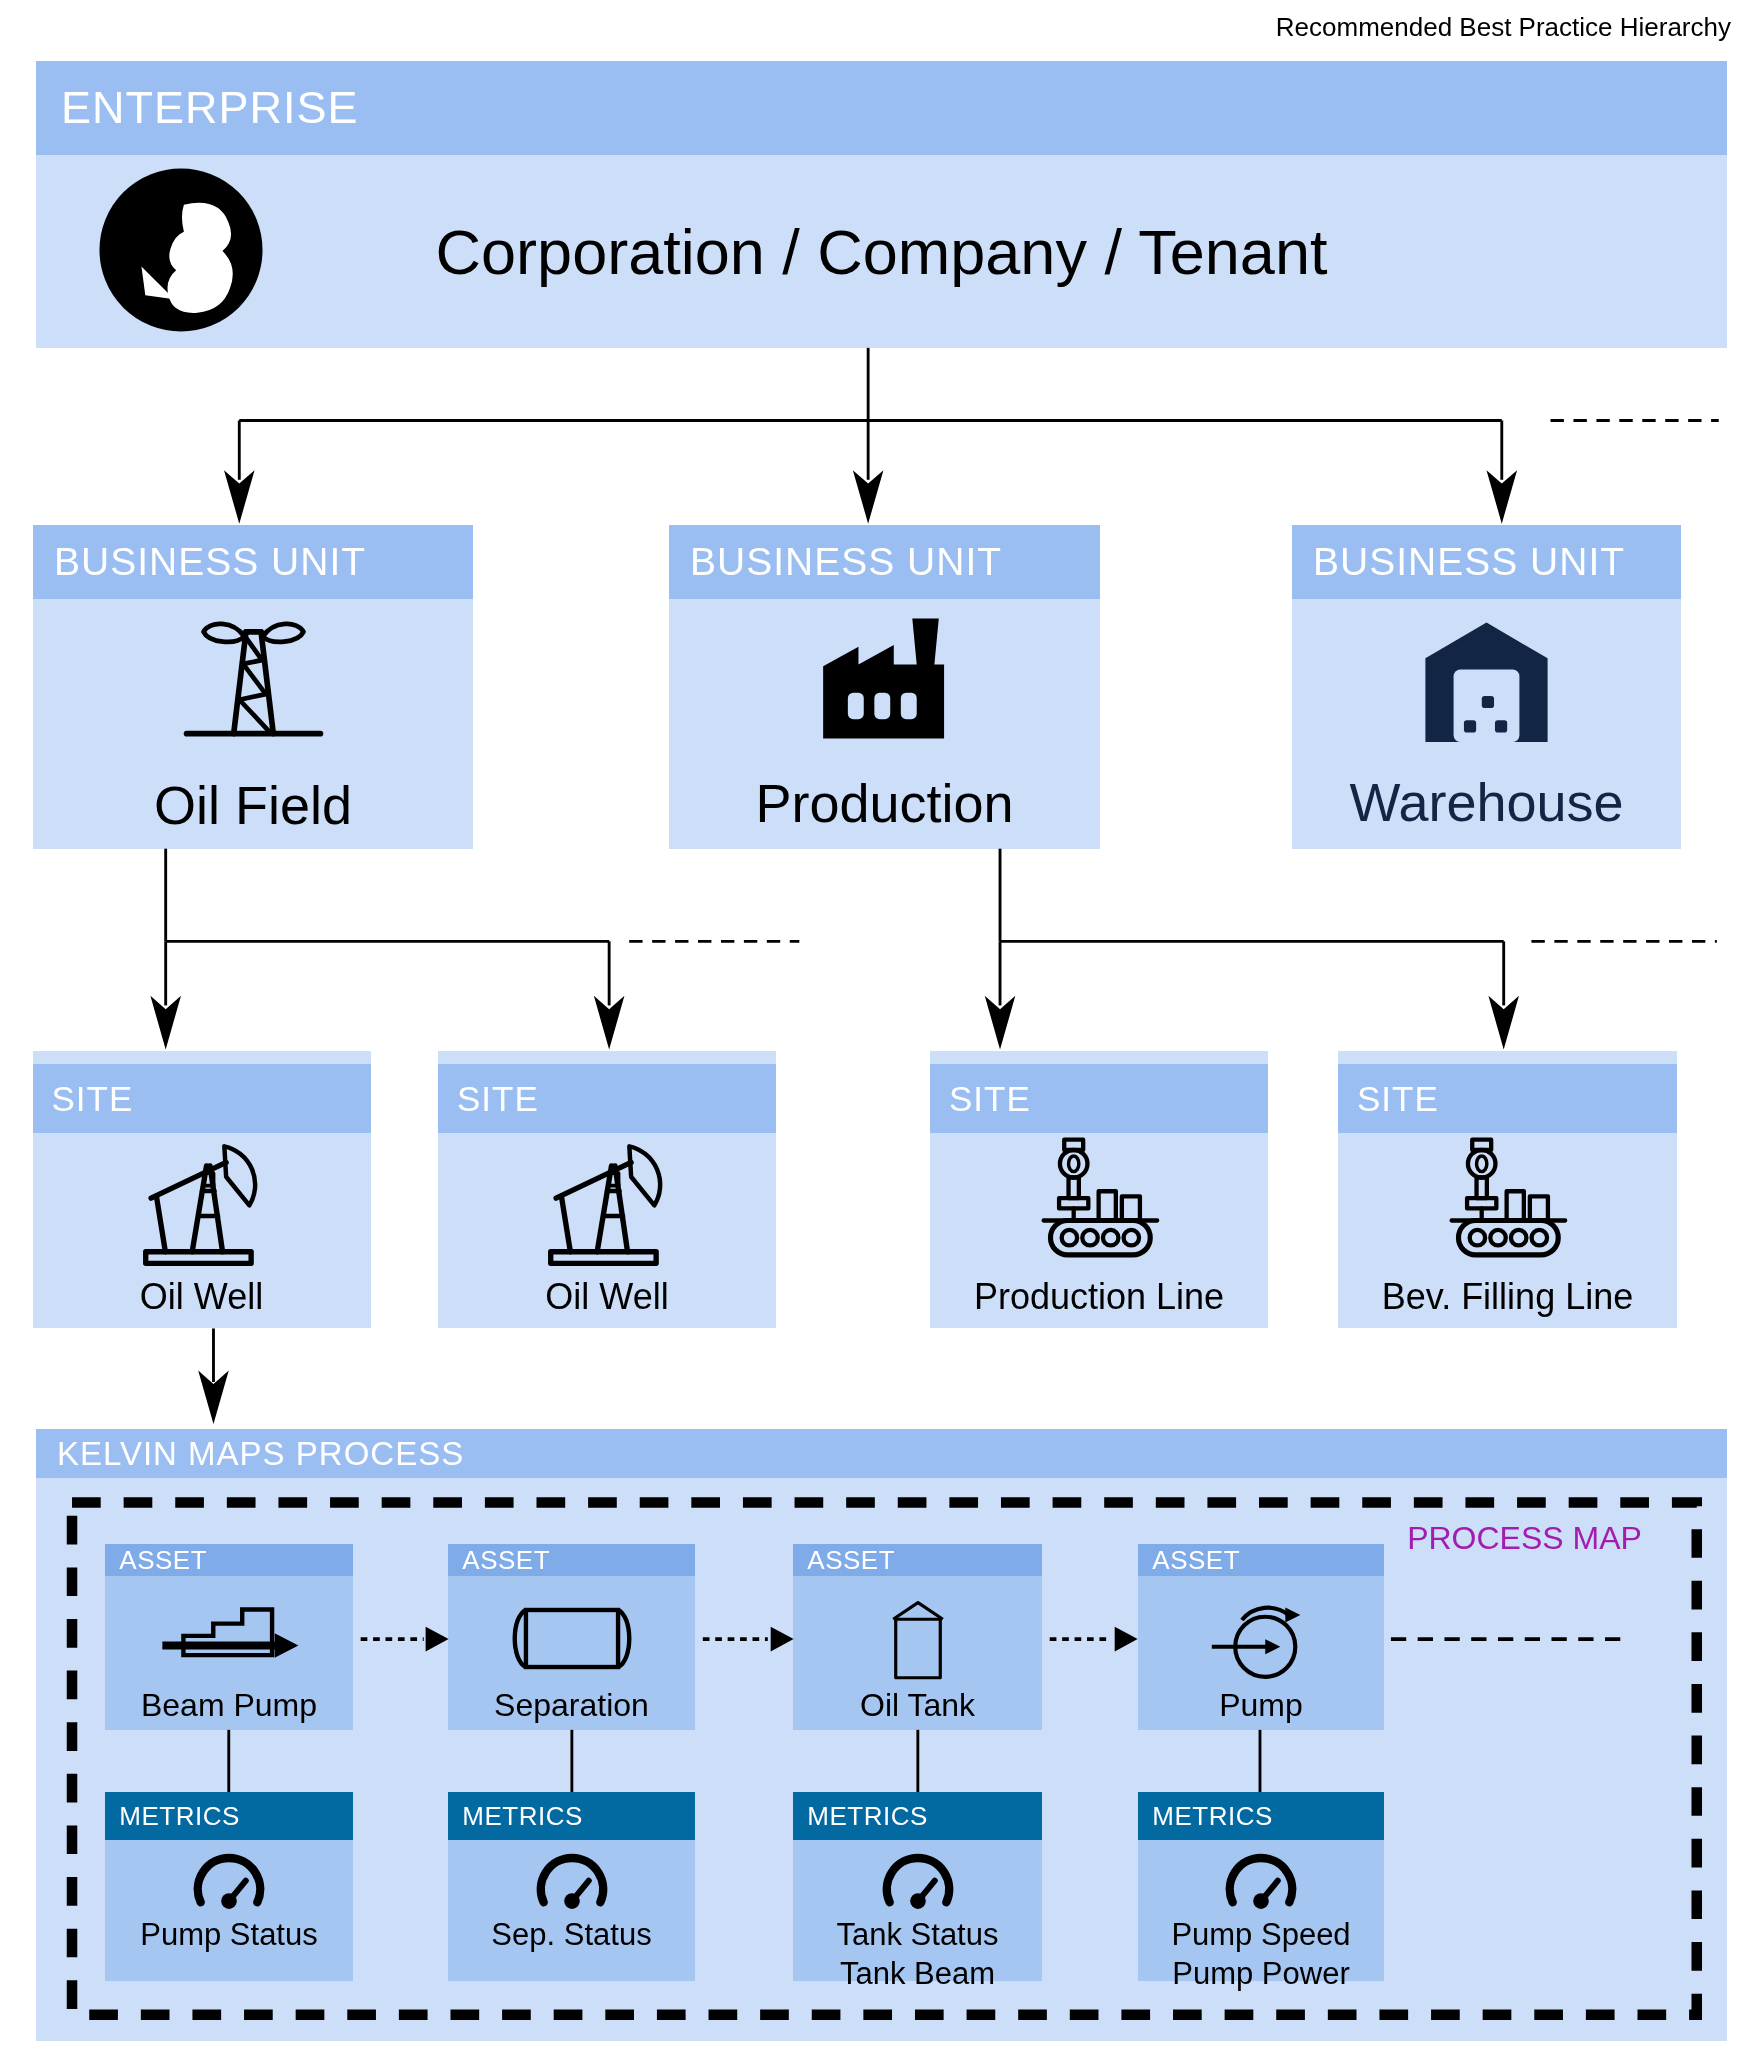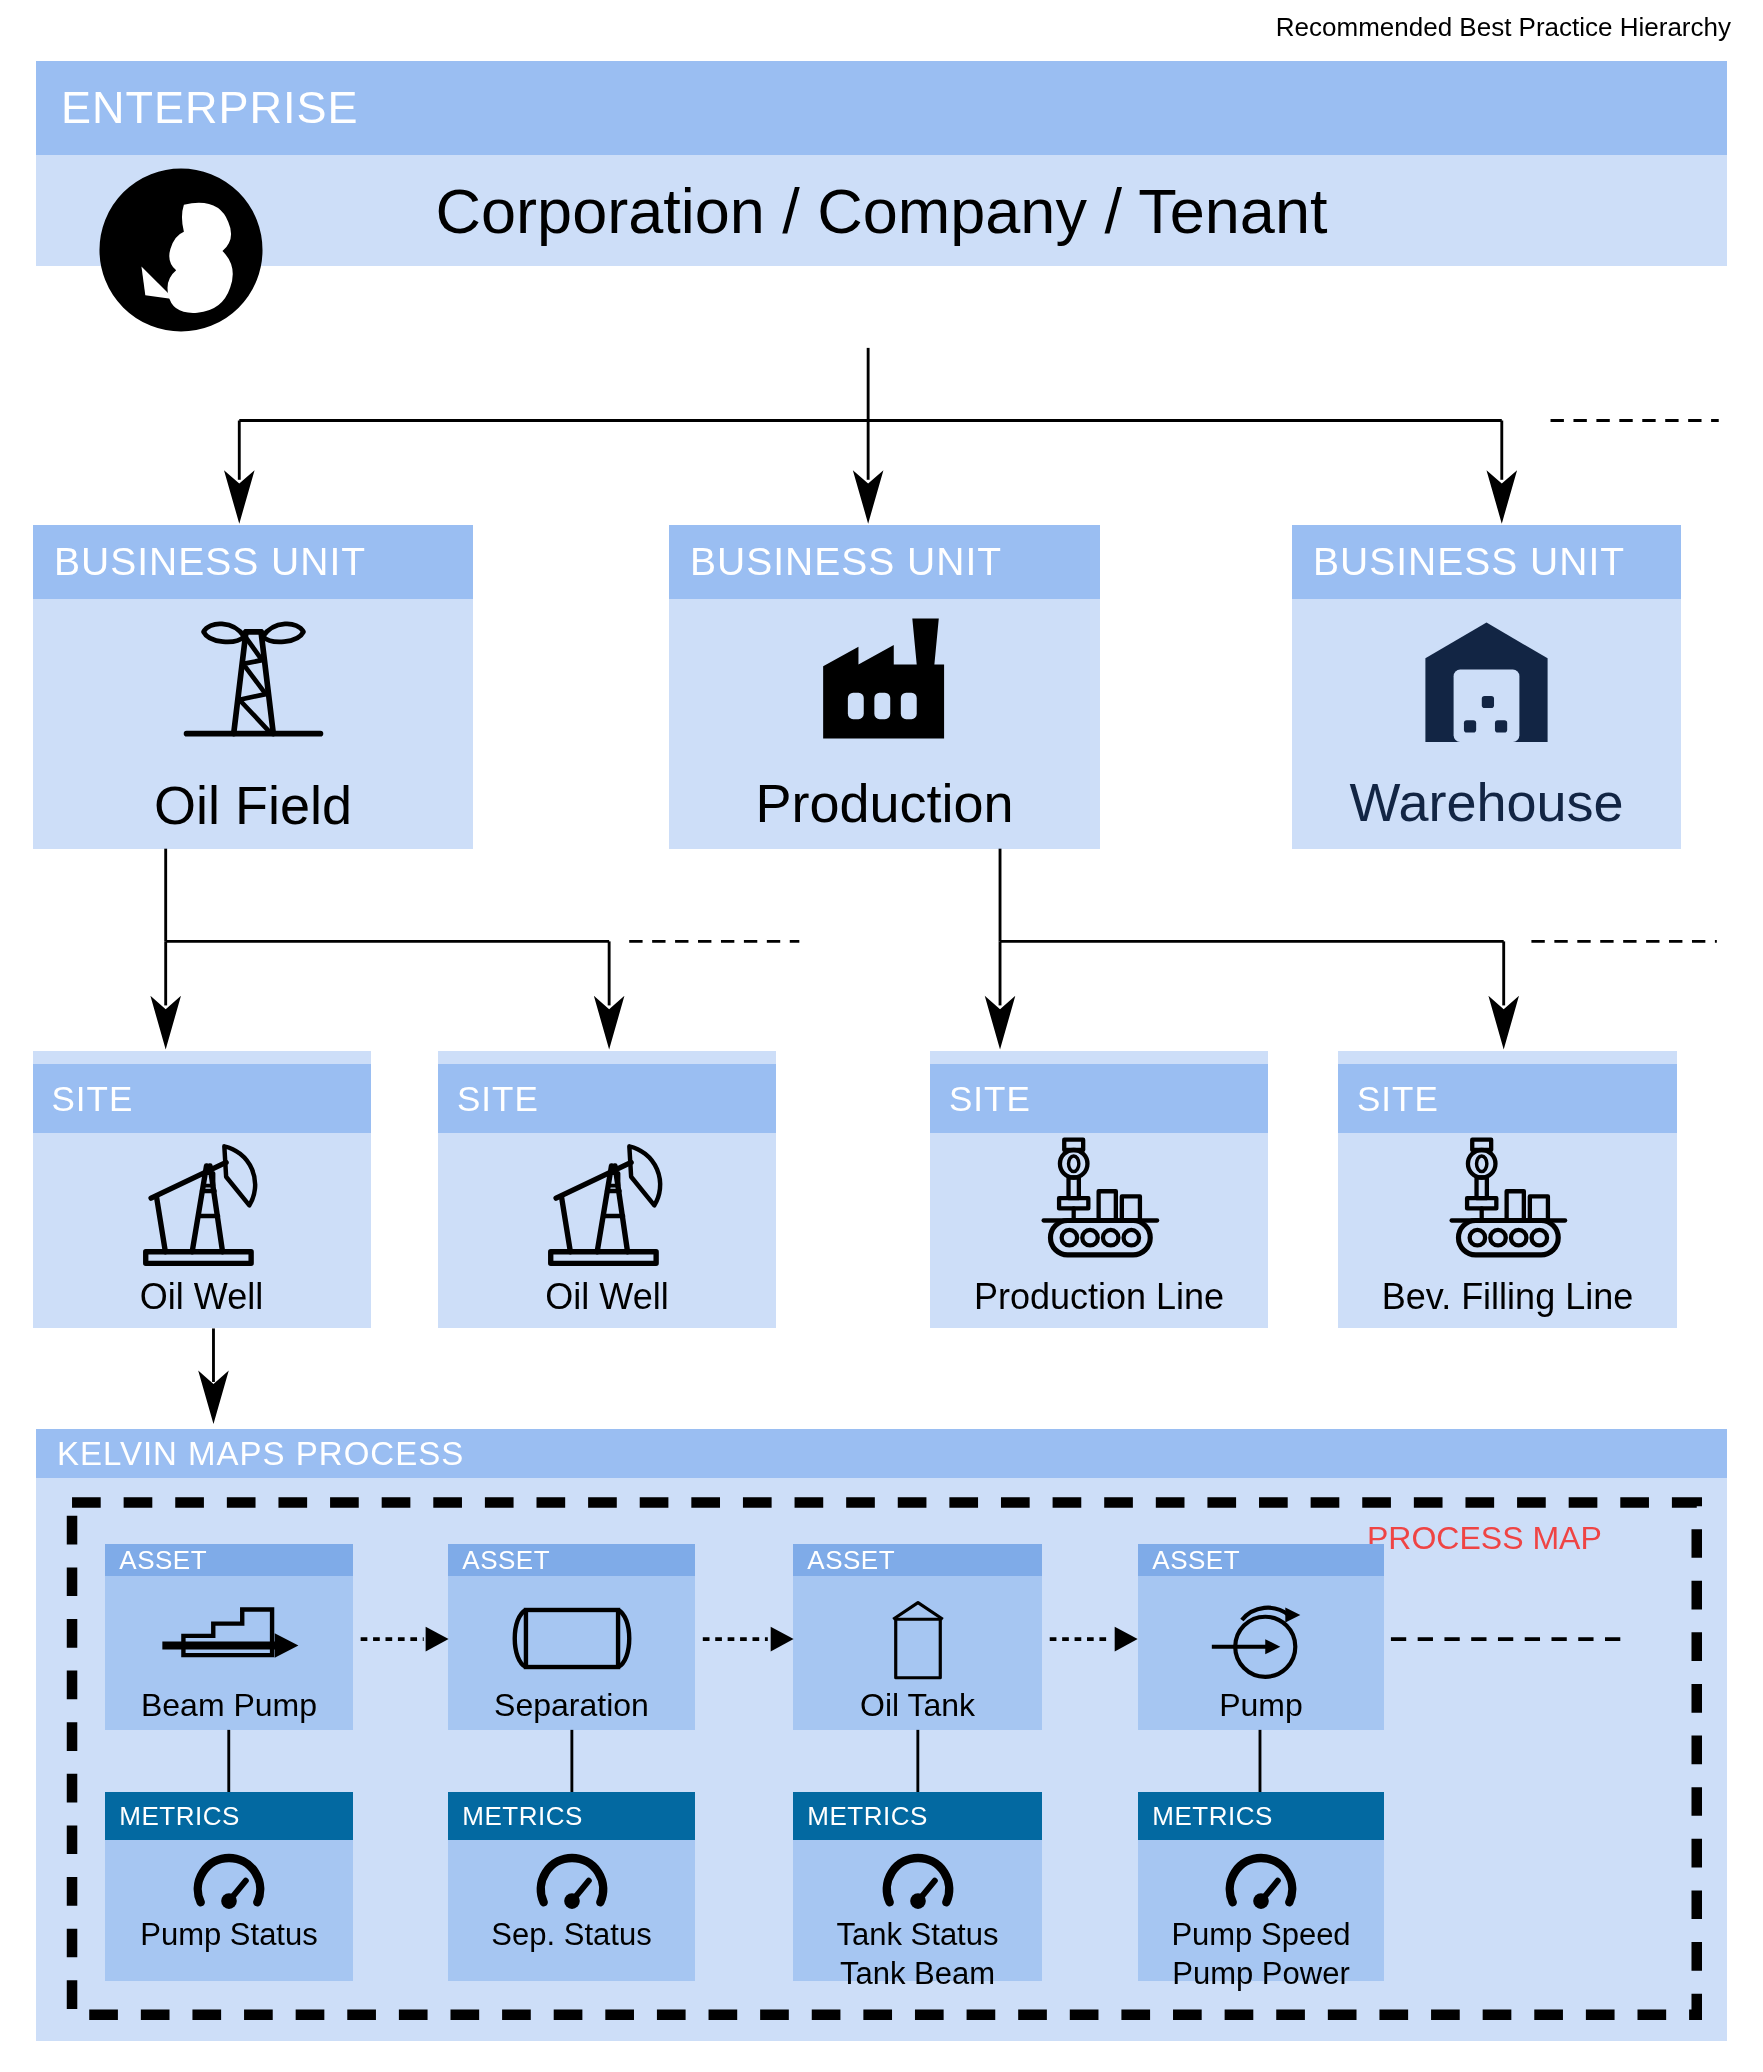--- a/index.html
+++ b/index.html
@@ -16,21 +16,21 @@
   .hdr{
     position:absolute;top:0;left:0;right:0;background:#9abef2;color:#fff;
     display:flex;align-items:center;box-sizing:border-box;letter-spacing:1px;
     font-weight:400;
   }
   .body-flex{
     position:absolute;left:0;right:0;display:flex;flex-direction:column;
     align-items:center;justify-content:center;
   }
   
-  #enterprise{left:36px;top:61px;width:1691px;height:205px;}
+  #enterprise{left:36px;top:61px;width:1691px;height:287px;}
   #enterprise .hdr{height:94px;font-size:45px;padding-left:25px;}
   #enterprise .ent-label{
     position:absolute;left:0;right:0;top:94px;bottom:0;display:flex;
     align-items:center;justify-content:center;font-size:63px;
   }
   #enterprise .globe{position:absolute;left:63px;top:107px;}
   
   .bu{top:525px;height:324px;}
   .bu .hdr{height:74px;font-size:39px;padding-left:21px;}
   .bu .body-flex{top:74px;bottom:0;gap:25px;}
@@ -45,22 +45,22 @@
   .site .body-flex{top:69px;bottom:0;gap:3.8px;}
   .site .label{font-size:36px;}
   #site1{left:32.5px;width:338px;}
   #site2{left:438px;width:338px;}
   #site3{left:930px;width:338px;}
   #site4{left:1338px;width:339px;}
   
   #kelvin{left:36px;top:1429px;width:1691px;height:612px;}
   #kelvin .hdr{height:49px;font-size:33px;padding-left:21px;}
   .process-map-label{
-    position:absolute;left:1367px;top:1520px;width:315px;text-align:left;
-    font-size:32px;color:#ef4444;
+    position:absolute;left:1367px;top:1520px;width:315px;text-align:center;
+    font-size:32px;color:#a21caf;
   }
   
   .asset{top:1544px;height:186px;background:#a6c6f2;}
   .asset .hdr{height:32px;font-size:26px;padding-left:14.3px;background:#7fabe8;letter-spacing:0.5px;}
   .asset .body-flex{top:44px;bottom:0;gap:5px;}
   .asset .icon-wrap{height:88px;display:flex;align-items:center;justify-content:center;}
   .asset .label{font-size:32px;}
   #asset1{left:105px;width:248px;}
   #asset2{left:448px;width:247px;}
   #asset3{left:793px;width:249px;}

